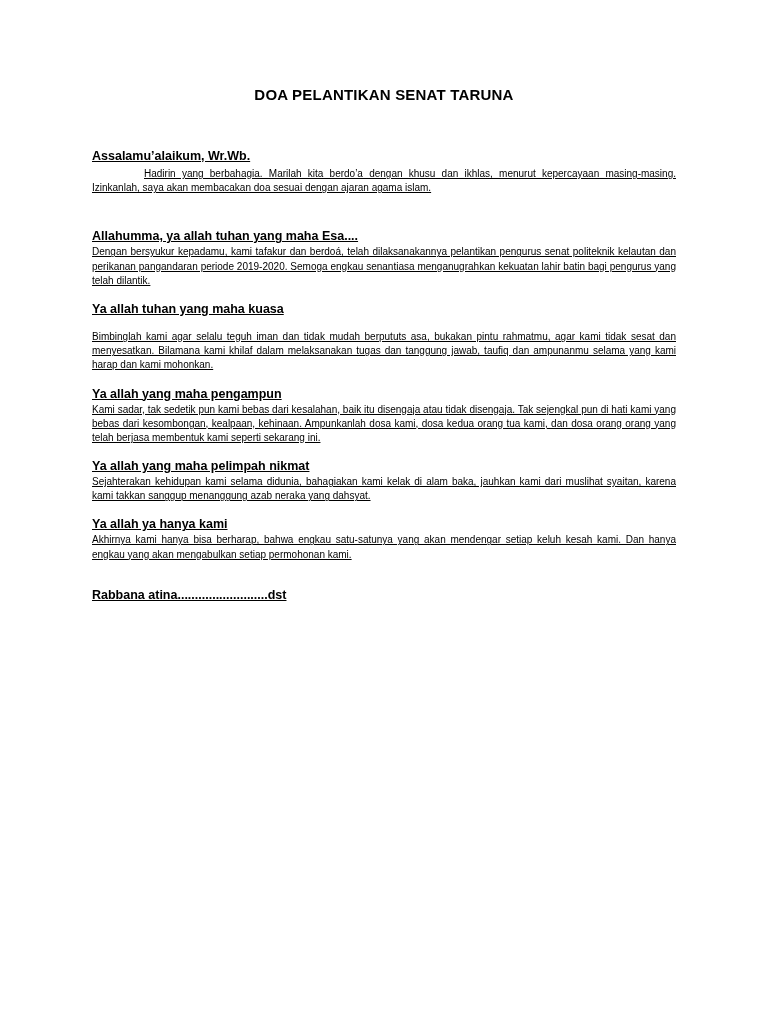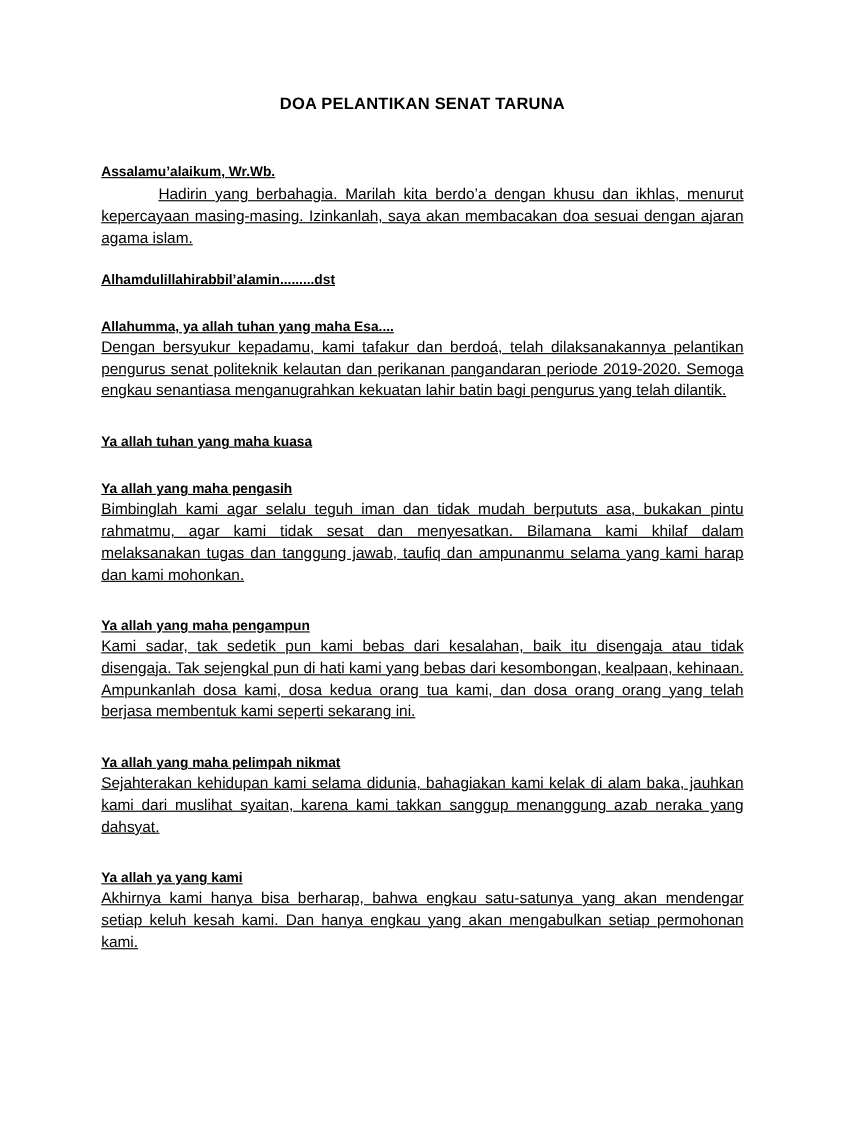--- a/index.html
+++ b/index.html
@@ -32,30 +32,30 @@
   .body-block {
     margin-top: 46px;
     text-decoration: underline;
   }
   .lead-bold {
     font-weight: bold;
     font-size: 12.5px;
     margin: 0 0 4px 0;
   }
   p.para {
-    font-size: 14px;
+    font-size: 10px;
     line-height: 1.42;
     text-align: justify;
     margin: 0 0 0 0;
   }
   p.indent {
     text-indent: 52px;
   }
   .section {
-    margin-top: 29px;
+    margin-top: 14px;
   }
   .section-heading {
     font-weight: bold;
     font-size: 12.5px;
     margin: 0 0 2px 0;
   }
   .spacer-md { height: 20px; }
   .closing {
     margin-top: 26px;
   }
@@ -74,48 +74,47 @@
   <h1 class="doc-title">DOA PELANTIKAN SENAT TARUNA</h1>
 
   <div class="body-block">
 
     <div class="lead-bold">Assalamu’alaikum, Wr.Wb.</div>
 
     <p class="para indent">Hadirin yang berbahagia. Marilah kita berdo’a dengan khusu dan ikhlas, menurut kepercayaan masing-masing. Izinkanlah, saya akan membacakan doa sesuai dengan ajaran agama islam.</p>
 
     <div class="spacer-md"></div>
 
-    <div class="lead-bold">Alhamdulillahirabbil’alamin.........dst</div>
 
     <div class="section">
       <div class="section-heading">Allahumma, ya allah tuhan yang maha Esa....</div>
       <p class="para">Dengan bersyukur kepadamu, kami tafakur dan berdoá, telah dilaksanakannya pelantikan pengurus senat politeknik kelautan dan perikanan pangandaran periode 2019-2020. Semoga engkau senantiasa menganugrahkan kekuatan lahir batin bagi pengurus yang telah dilantik.</p>
     </div>
 
     <div class="section">
       <div class="section-heading">Ya allah tuhan yang maha kuasa</div>
     </div>
 
     <div class="section">
-      <div class="section-heading">Ya allah yang maha pengasih</div>
       <p class="para">Bimbinglah kami agar selalu teguh iman dan tidak mudah berpututs asa, bukakan pintu rahmatmu, agar kami tidak sesat dan menyesatkan. Bilamana kami khilaf dalam melaksanakan tugas dan tanggung jawab, taufiq dan ampunanmu selama yang kami harap dan kami mohonkan.</p>
     </div>
 
     <div class="section">
       <div class="section-heading">Ya allah yang maha pengampun</div>
       <p class="para">Kami sadar, tak sedetik pun kami bebas dari kesalahan, baik itu disengaja atau tidak disengaja. Tak sejengkal pun di hati kami yang bebas dari kesombongan, kealpaan, kehinaan. Ampunkanlah dosa kami, dosa kedua orang tua kami, dan dosa orang orang yang telah berjasa membentuk kami seperti sekarang ini.</p>
     </div>
 
     <div class="section">
       <div class="section-heading">Ya allah yang maha pelimpah nikmat</div>
       <p class="para">Sejahterakan kehidupan kami selama didunia, bahagiakan kami kelak di alam baka, jauhkan kami dari muslihat syaitan, karena kami takkan sanggup menanggung azab neraka yang dahsyat.</p>
     </div>
 
     <div class="section">
-      <div class="section-heading">Ya allah ya yang kami</div>
+      <div class="section-heading">Ya allah ya hanya kami</div>
       <p class="para">Akhirnya kami hanya bisa berharap, bahwa engkau satu-satunya yang akan mendengar setiap keluh kesah kami. Dan hanya engkau yang akan mengabulkan setiap permohonan kami.</p>
     </div>
 
     <div class="closing">
+      <div class="closing-line">Rabbana atina..........................dst</div>
     </div>
 
   </div>
 </div>
 
 </body></html>

